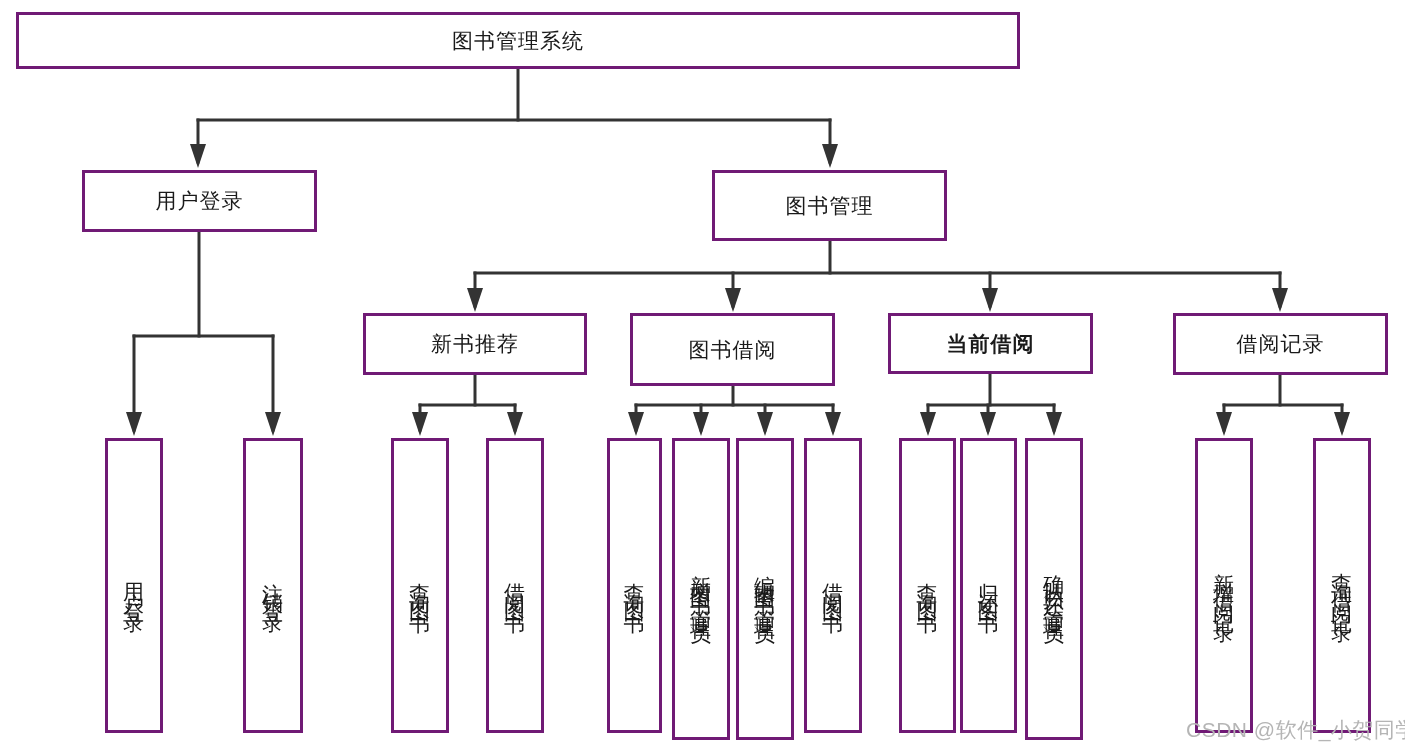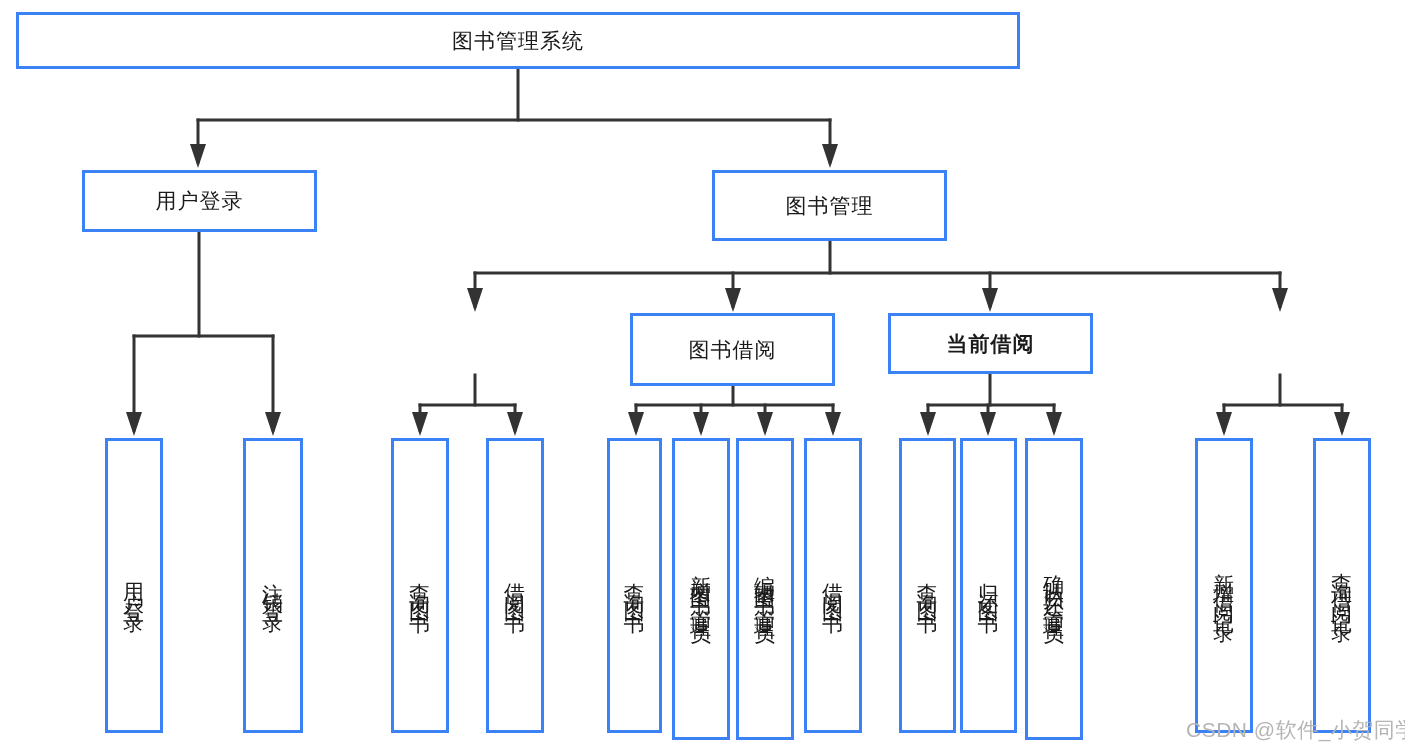--- a/index.html
+++ b/index.html
@@ -19,21 +19,21 @@
     position: absolute;
     left: 0; top: 0;
     width: 1405px;
     height: 747px;
     z-index: 1;
   }
   .node {
     position: absolute;
     box-sizing: border-box;
     background: #ffffff;
-    border: 3px solid #3b82f6;
+    border: 3px solid #701a75;
     color: #1a1a1a;
     display: flex;
     align-items: center;
     justify-content: center;
     z-index: 2;
     font-size: 21px;
     letter-spacing: 1px;
   }
   .vnode {
     writing-mode: vertical-rl;
@@ -129,22 +129,24 @@
       <line x1="1224" y1="405" x2="1224" y2="430" marker-end="url(#arw)"></line>
       <line x1="1342" y1="405" x2="1342" y2="430" marker-end="url(#arw)"></line>
     </g>
   </svg>
 
   <div class="node n-root">图书管理系统</div>
 
   <div class="node n-l2a">用户登录</div>
   <div class="node n-l2b">图书管理</div>
 
+  <div class="node n-l3a">新书推荐</div>
   <div class="node n-l3b">图书借阅</div>
   <div class="node n-l3c">当前借阅</div>
+  <div class="node n-l3d">借阅记录</div>
 
   <div class="node vnode n-L1">用户登录</div>
   <div class="node vnode n-L2">注销登录</div>
 
   <div class="node vnode n-A1">查询图书</div>
   <div class="node vnode n-A2">借阅图书</div>
 
   <div class="node vnode n-B1">查询图书</div>
   <div class="node vnode n-B2">新增图书（管理员）</div>
   <div class="node vnode n-B3">编辑图书（管理员）</div>

